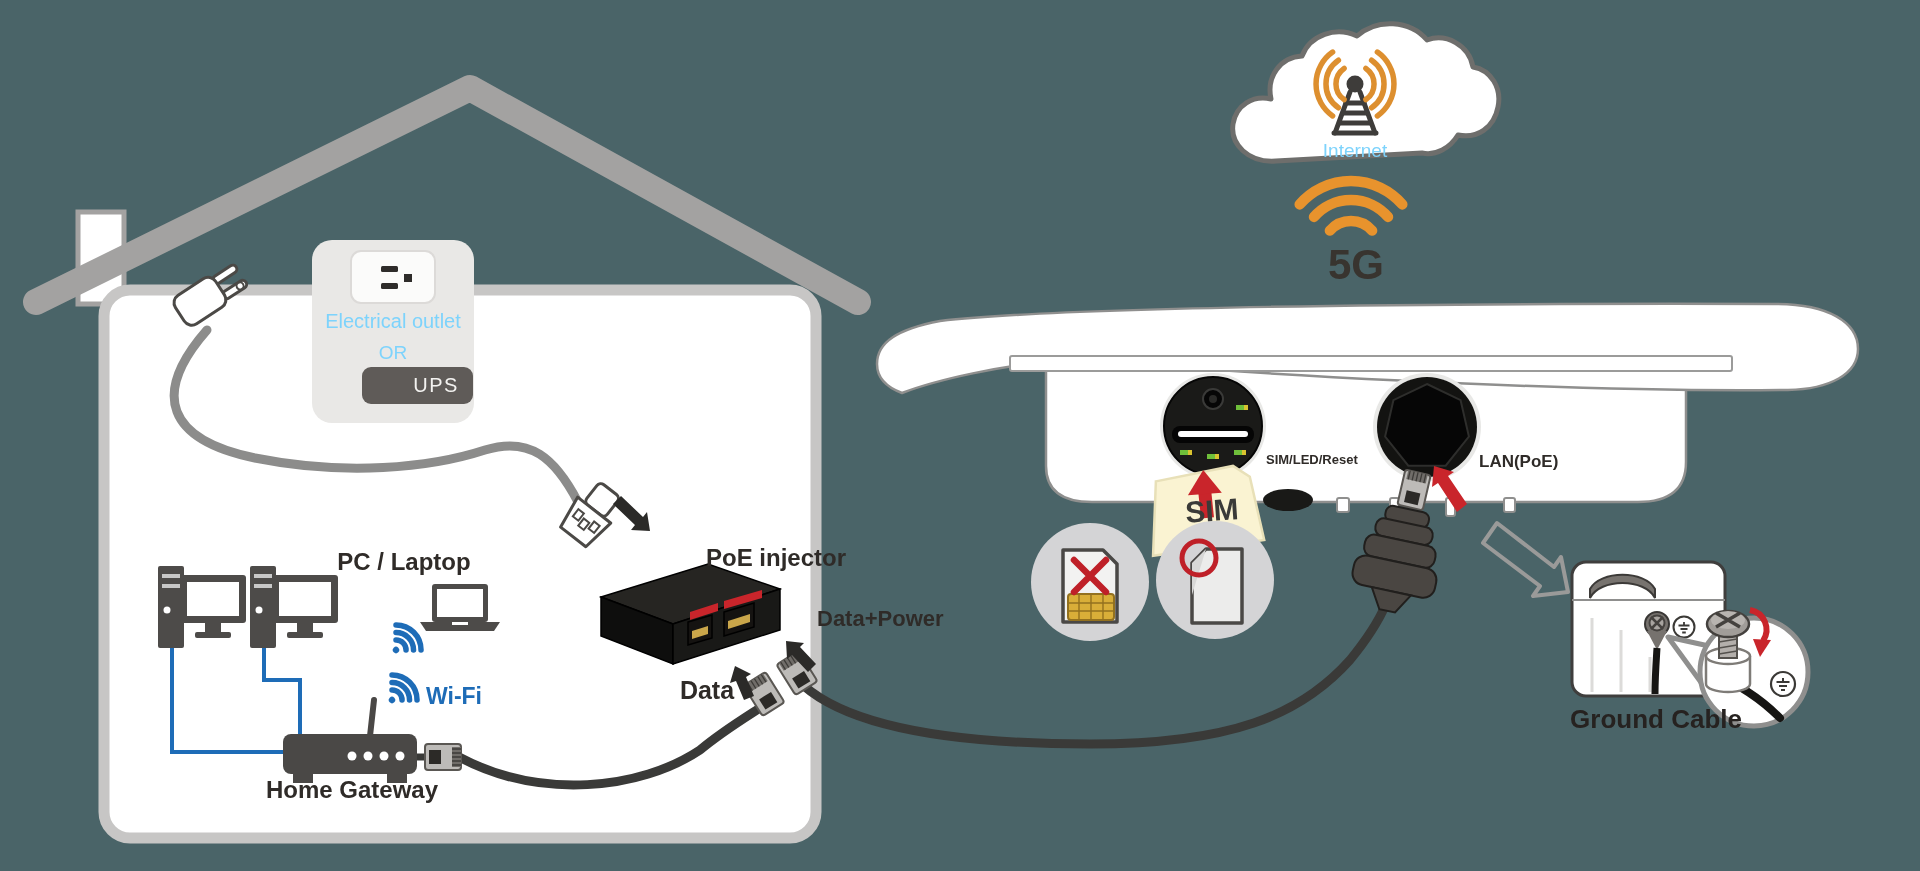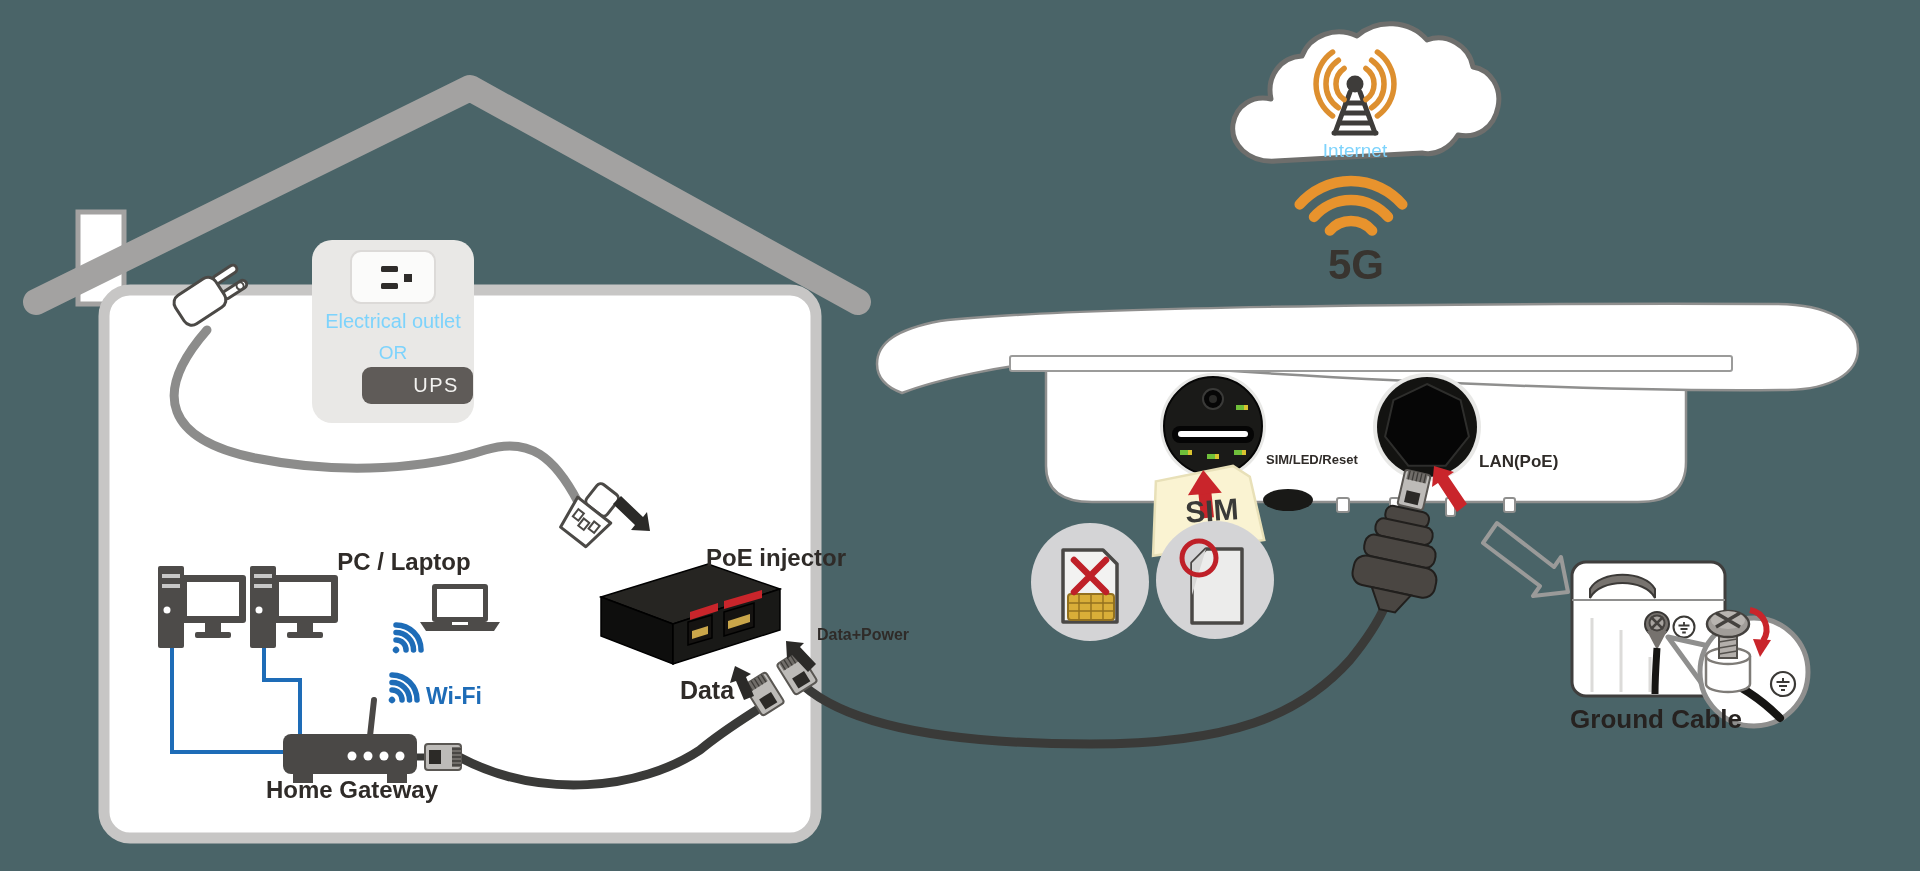--- a/index.html
+++ b/index.html
@@ -294,21 +294,21 @@
   <div class="ups-btn">
     <span>UPS</span>
   </div>
 
   <div class="lbl cx" style="left:381px;top:548px;font-size:24px;margin-left:23px;">PC / Laptop</div>
   <div class="lbl blue" style="left:426px;top:664px;font-size:23px;">Wi-Fi</div>
   <div class="lbl cx" style="left:352px;top:776px;font-size:24px;">Home Gateway</div>
 
   <div class="lbl" style="left:706px;top:544px;font-size:24px;">PoE injector</div>
   <div class="lbl cx" style="left:707px;top:676px;font-size:25px;">Data</div>
-  <div class="lbl" style="left:817px;top:626px;font-size:16px;">Data+Power</div>
+  <div class="lbl" style="left:817px;top:606px;font-size:22px;">Data+Power</div>
 
   <div class="lbl reg cx" style="left:1355px;top:140px;font-size:19px;">Internet</div>
   <div class="lbl cx" style="left:1356px;top:226px;font-size:42px;color:#38342f;margin-top:15px;">5G</div>
 
   <div class="lbl" style="left:1266px;top:452px;font-size:13px;">SIM/LED/Reset</div>
   <div class="lbl" style="left:1479px;top:452px;font-size:17px;">LAN(PoE)</div>
   <div class="lbl" style="left:1212px;top:494px;font-size:30px;color:#3a3a38;transform:translateX(-50%) rotate(-4deg);">SIM</div>
 
   <div class="lbl cx" style="left:1656px;top:704px;font-size:26px;color:#262220;">Ground Cable</div>
 

